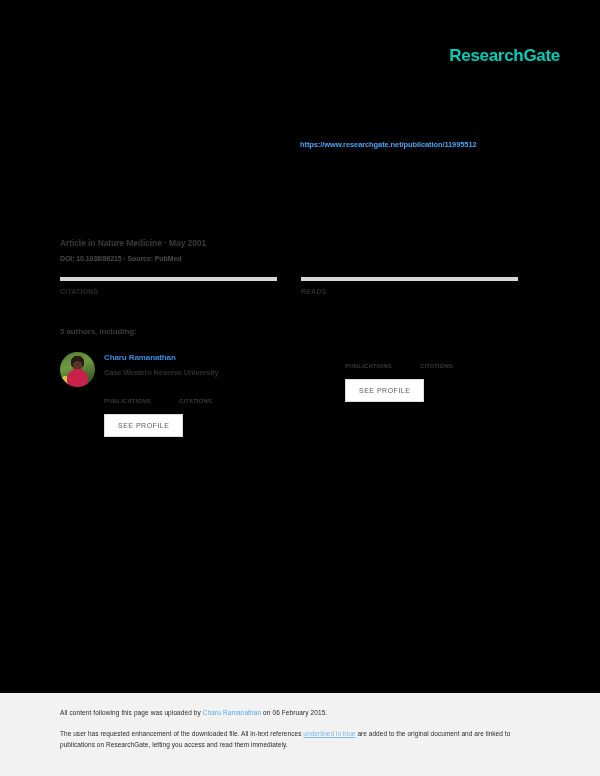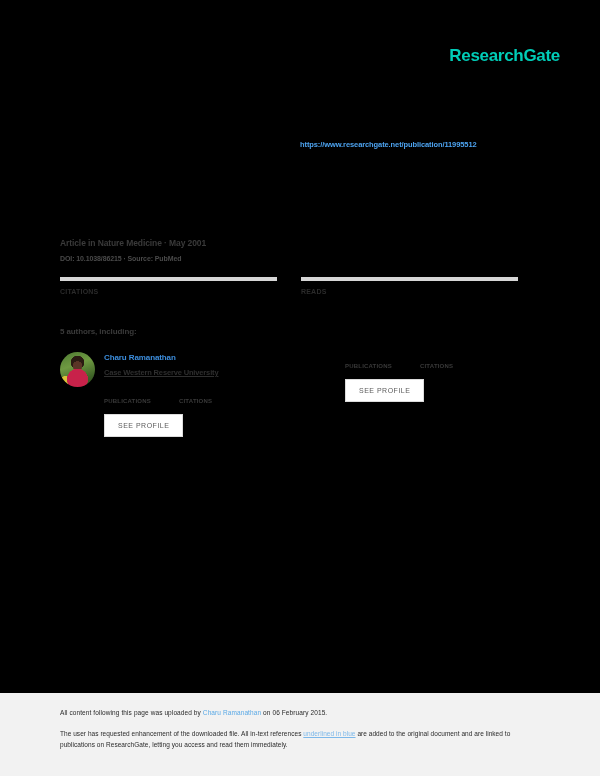--- a/index.html
+++ b/index.html
@@ -202,21 +202,20 @@
   }
   .author-affil {
     font-size: 7.5px;
     font-weight: 700;
     color: #2f2f2f;
     letter-spacing: -0.15px;
     white-space: nowrap;
     overflow: hidden;
     text-overflow: ellipsis;
     filter: blur(0.45px);
-    text-decoration: underline;
   }
   .author-stats {
     display: flex;
     gap: 28px;
     margin-top: 8px;
     margin-left: 44px;
   }
   .astat {
     display: flex;
     flex-direction: column;

